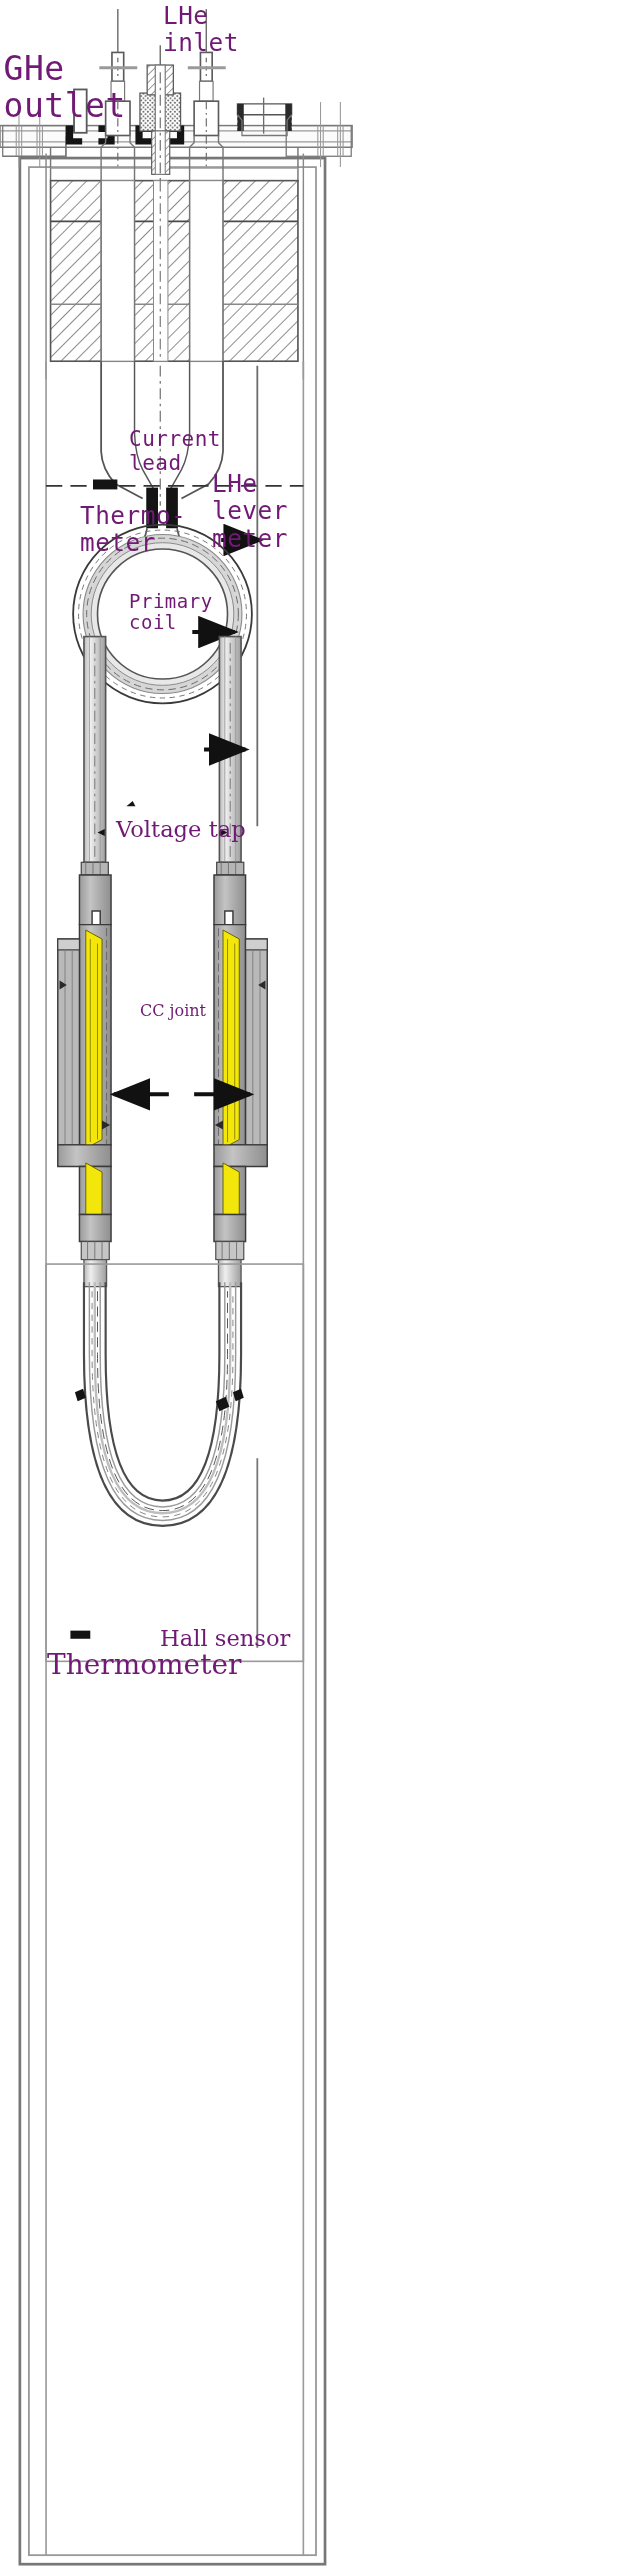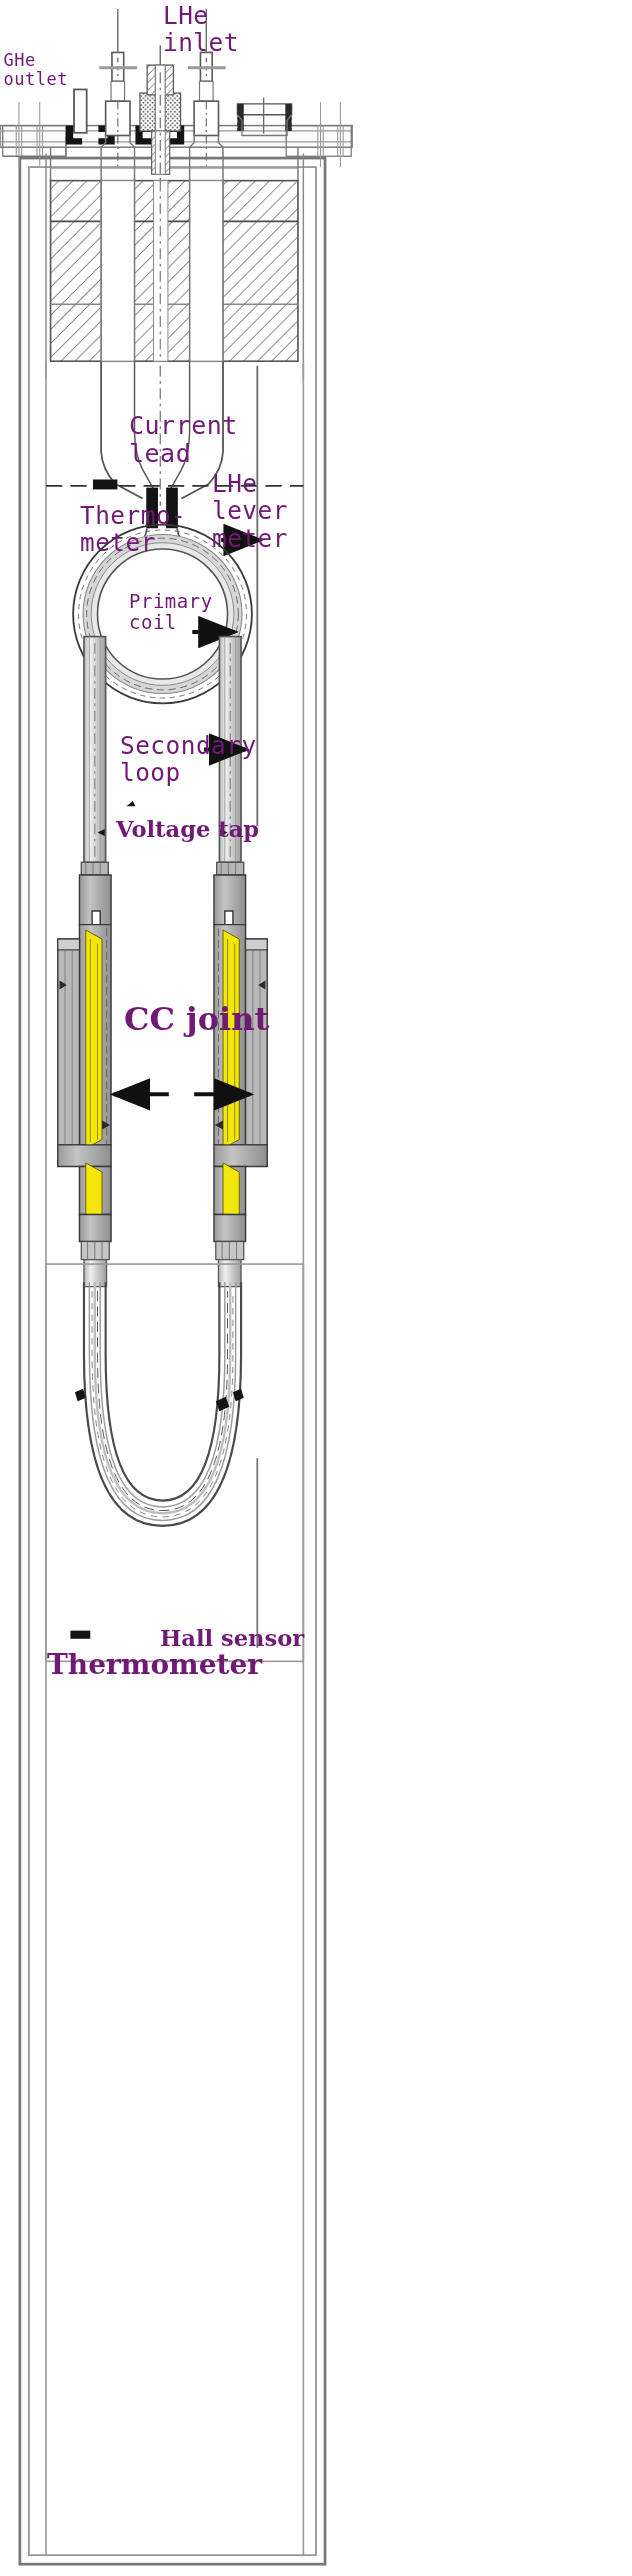--- a/index.html
+++ b/index.html
@@ -28,33 +28,33 @@
   .lbl {
     position: absolute;
     font-family: "DejaVu Sans Mono", monospace;
     color: #701a75;
     white-space: pre;
     line-height: 1.12;
     letter-spacing: 0.5px;
   }
   .lbl-serif {
     font-family: "DejaVu Serif", serif;
-    font-weight: bold;
+    font-weight: normal;
     letter-spacing: 0px;
   }
-  .lbl-ghe      { left: 3.6px;   top: 51px;  font-size: 17px; }
+  .lbl-ghe      { left: 3.6px;   top: 51px;  font-size: 33px; }
   .lbl-lhe-in   { left: 163px; top: 1.8px;   font-size: 24.4px; }
   .lbl-radshield{ left: 61px;  top: 256px; font-size: 26px; }
-  .lbl-current  { left: 129px; top: 412px; font-size: 25px; }
+  .lbl-current  { left: 129px; top: 428px; font-size: 21px; }
   .lbl-thermo1  { left: 52px;  top: 502px; font-size: 24.4px; margin-left: 28px; }
   .lbl-lhelevel { left: 212px; top: 470px; font-size: 24.4px; }
   .lbl-primary  { left: 129px; top: 591px; font-size: 19px; }
   .lbl-secondary{ left: 120px; top: 732px; font-size: 24.4px; }
   .lbl-voltage  { left: 116px; top: 817px; font-size: 22.6px; }
-  .lbl-ccjoint  { left: 124px; top: 1002px;font-size: 32px; }
+  .lbl-ccjoint  { left: 140px; top: 1002px;font-size: 16px; }
   .lbl-hall     { left: 160px; top: 1620px;font-size: 22.6px; margin-top: 6px; }
   .lbl-thermo2  { left: 47px;  top: 1649px;font-size: 28px; }
 </style>
 </head>
 <body>
 
 <div id="figure">
 
   <svg class="diagram" viewBox="0 0 700 2853">
     <defs>
@@ -386,21 +386,19 @@
 inlet</div>
   <div class="lbl lbl-current">Current
 lead</div>
   <div class="lbl lbl-thermo1">Thermo-
 meter</div>
   <div class="lbl lbl-lhelevel">LHe
 lever
 meter</div>
   <div class="lbl lbl-primary">Primary
 coil</div>
-  <div class="lbl lbl-secondary">Secondary
-loop</div>
   <div class="lbl lbl-serif lbl-voltage">Voltage tap</div>
   <div class="lbl lbl-serif lbl-ccjoint">CC joint</div>
   <div class="lbl lbl-serif lbl-hall">Hall sensor</div>
   <div class="lbl lbl-serif lbl-thermo2">Thermometer</div>
 
 </div>
 
 
 </body></html>

